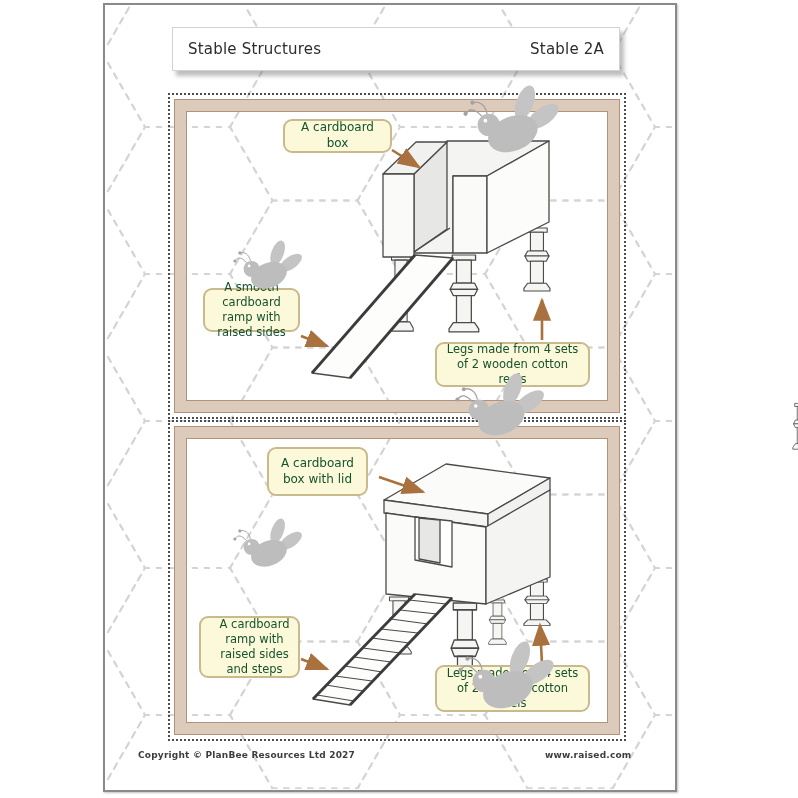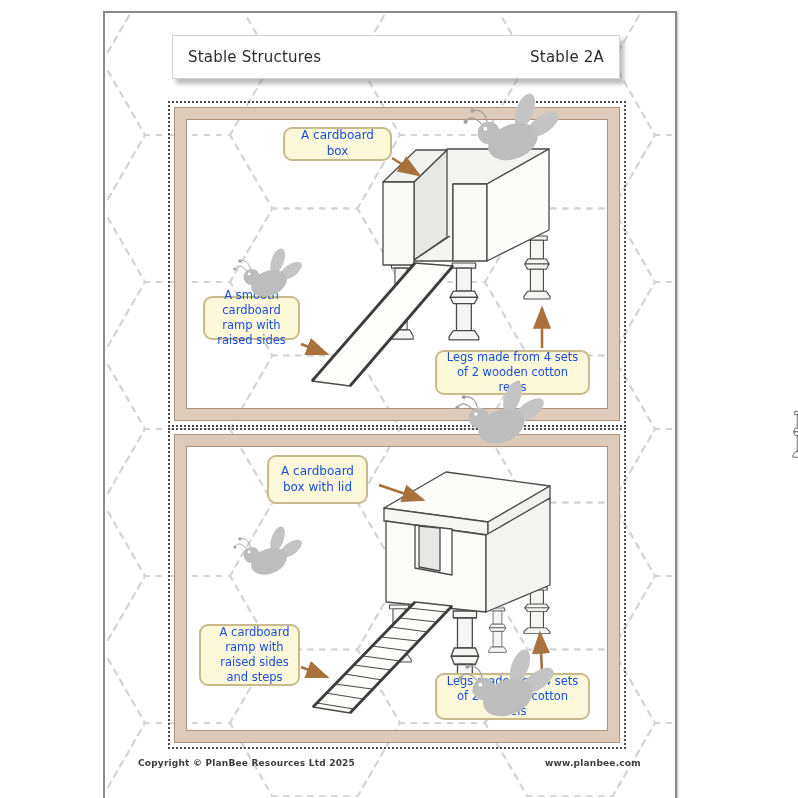--- a/index.html
+++ b/index.html
@@ -1,17 +1,17 @@
 <!DOCTYPE html>
 <html><head>
 <meta charset="utf-8">
 <style>
   html,body{margin:0;padding:0;background:#ffffff;}
   body{width:798px;height:798px;position:relative;font-family:"DejaVu Sans","Liberation Sans",sans-serif;}
-  #root{position:absolute;inset:0;overflow:hidden;margin-top:8px;}
+  #root{position:absolute;inset:0;overflow:hidden;}
 
   .page{
     position:absolute;left:103px;top:3px;width:574px;height:789px;
     background:#ffffff;border:2px solid #8a8a8a;box-sizing:border-box;
     box-shadow:1px 1px 2px rgba(0,0,0,0.25);
   }
 
   .svg-layer{position:absolute;left:0;top:0;width:798px;height:798px;pointer-events:none;}
   .z0{z-index:1}.z2{z-index:4}.z4{z-index:8}
 
@@ -31,21 +31,21 @@
   .frame-2{top:420px;height:321px;}
   .frame-tan{
     width:100%;height:100%;box-sizing:border-box;
     border:11px solid #dccaba;outline:1px solid #b3927d;
   }
   .frame-white{width:100%;height:100%;box-sizing:border-box;border:1px solid #b3927d;}
 
   .label{
     position:absolute;z-index:6;box-sizing:border-box;
     background:#fcf8da;border:2px solid #c9ba8e;border-radius:9px;
-    color:#1d4ed8;font-size:11.5px;line-height:1.32;text-align:center;
+    color:#14532d;font-size:11.5px;line-height:1.32;text-align:center;
     display:flex;align-items:center;justify-content:center;
     padding:3px 6px;
   }
   .label-1{left:283px;top:119px;width:109px;height:34px;font-size:12px;}
   .label-2{left:203px;top:288px;width:97px;height:44px;}
   .label-3{left:435px;top:342px;width:155px;height:45px;}
   .label-4{left:267px;top:447px;width:101px;height:49px;font-size:12px;}
   .label-5{left:199px;top:616px;width:101px;height:62px;padding-left:16px;}
   .label-6{left:435px;top:665px;width:155px;height:47px;}
 
@@ -223,16 +223,16 @@
         <circle cx="26" cy="45" r="2.2" fill="#ffffff"></circle>
       </g>
     </defs>
     <use href="#bee" transform="translate(463,82) scale(0.86)"></use>
     <use href="#bee" transform="translate(233,238) scale(0.62)"></use>
     <use href="#bee" transform="translate(455,370) scale(0.80)"></use>
     <use href="#bee" transform="translate(233,516) scale(0.62)"></use>
     <use href="#bee" transform="translate(458,638) scale(0.86)"></use>
   </svg>
 
-  <div class="footer-text footer-left">Copyright © PlanBee Resources Ltd 2025</div>
-  <div class="footer-text footer-right">www.planbee.com</div>
+  <div class="footer-text footer-left">Copyright © PlanBee Resources Ltd 2027</div>
+  <div class="footer-text footer-right">www.raised.com</div>
 
 </div>
 
 </body></html>

